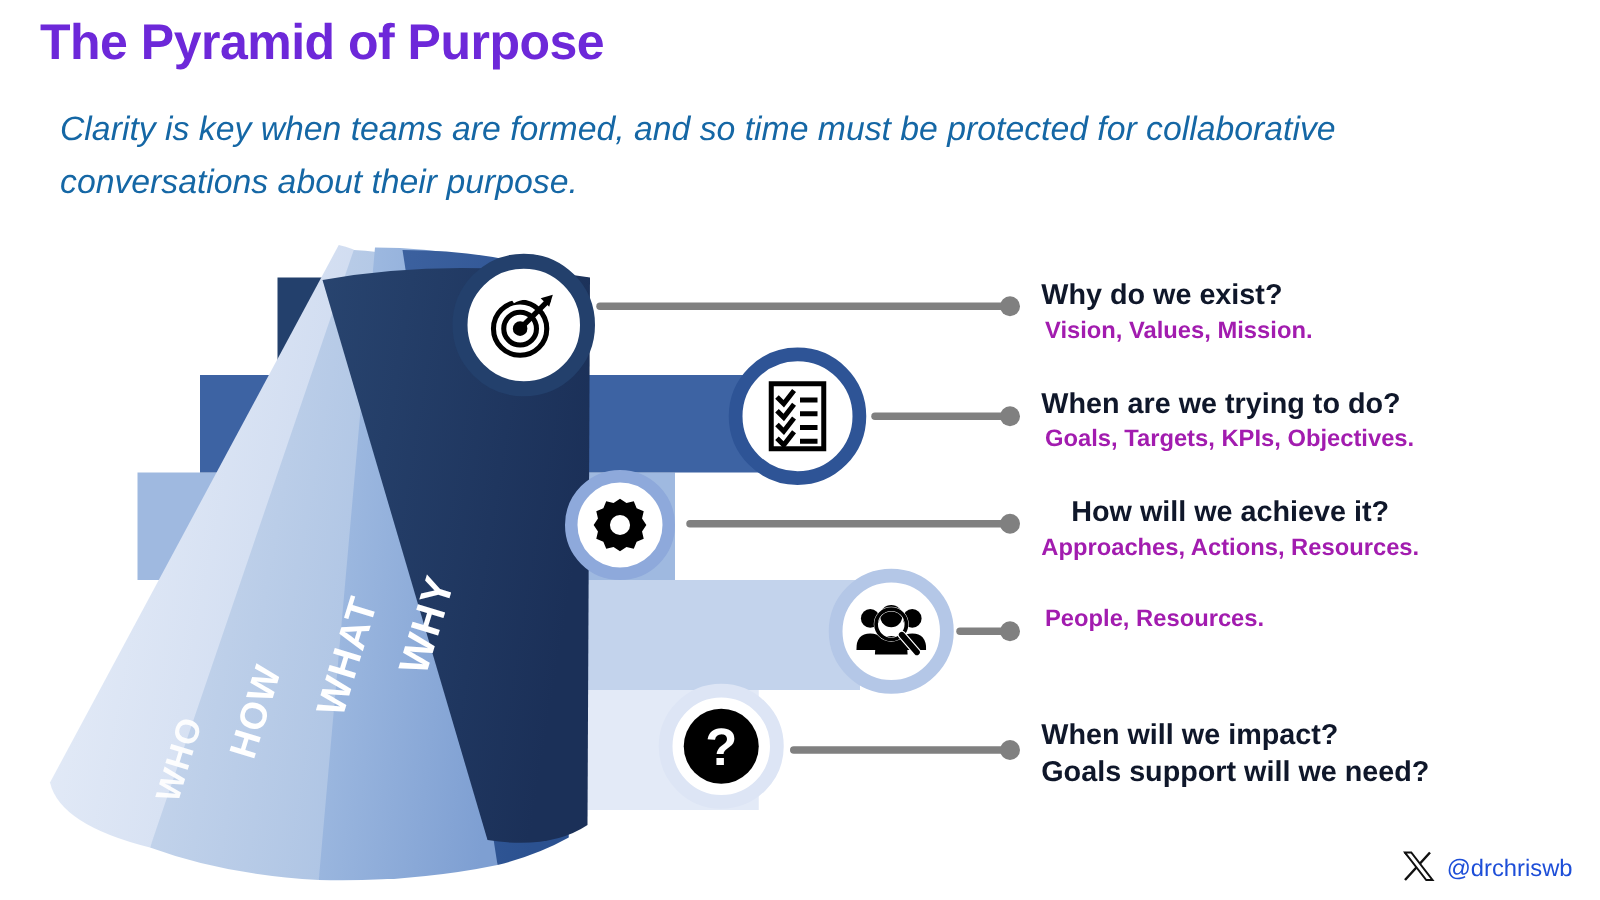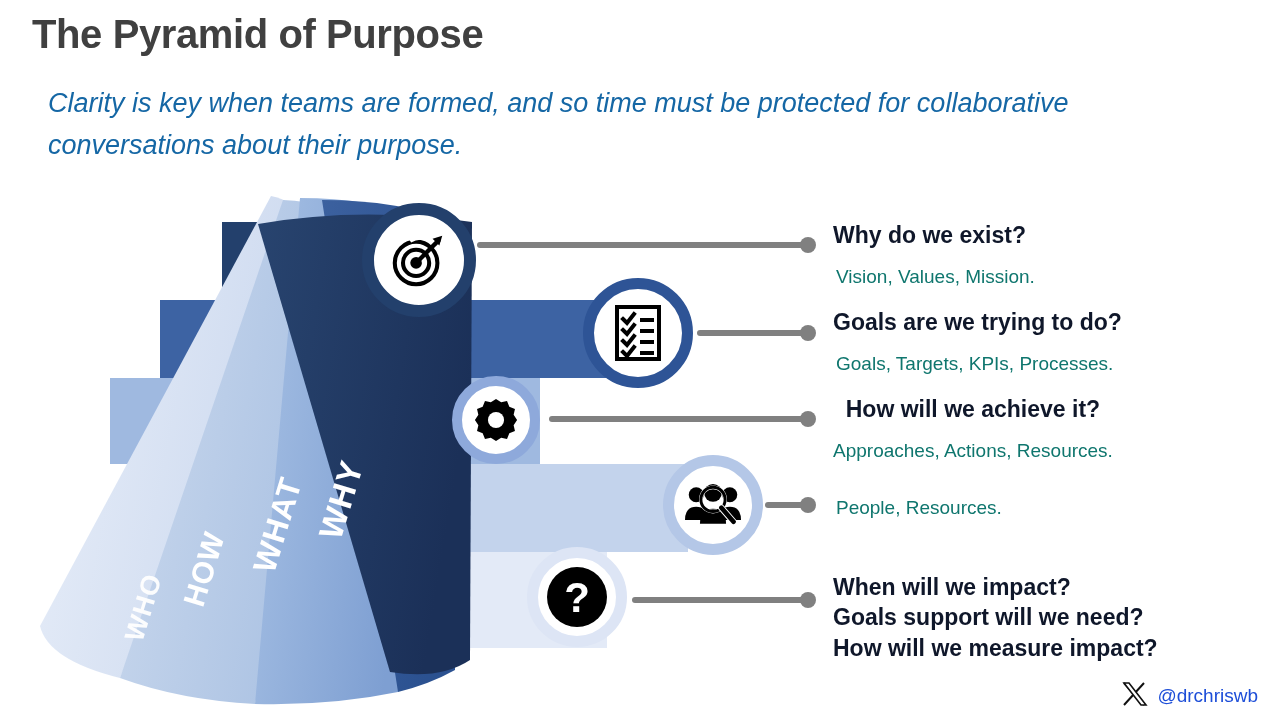--- a/index.html
+++ b/index.html
@@ -22,21 +22,21 @@
     overflow: hidden;
   }
 
   
   #title {
     position: absolute;
     left: 32px;
     top: 12px;
     font-size: 40px;
     font-weight: bold;
-    color: #404040;
+    color: #6d28d9;
     letter-spacing: -0.4px;
     white-space: nowrap;
   }
   #subtitle {
     position: absolute;
     left: 48px;
     top: 83px;
     width: 1130px;
     font-size: 27px;
     font-style: italic;
@@ -70,24 +70,24 @@
   .qblock { position: absolute; }
   .qhead {
     font-size: 23px;
     font-weight: bold;
     color: #0f172a;
     line-height: 1.32;
     white-space: nowrap;
   }
   .qsub {
     font-size: 19px;
-    font-weight: 400;
-    color: #0f766e;
+    font-weight: 700;
+    color: #a21caf;
     line-height: 1.35;
-    margin-top: 14px;
+    margin-top: 2px;
     margin-left: 3px;
     white-space: nowrap;
   }
 
   
   #handle {
     position: absolute;
     right: 22px;
     bottom: 9px;
     display: flex;
@@ -252,37 +252,36 @@
       </svg>
     </span>
   </div>
 
   <div class="qblock" style="left:833px; top:220px;">
     <div class="qhead">Why do we exist?</div>
     <div class="qsub">Vision, Values, Mission.</div>
   </div>
 
   <div class="qblock" style="left:833px; top:307px;">
-    <div class="qhead">Goals are we trying to do?</div>
-    <div class="qsub">Goals, Targets, KPIs, Processes.</div>
+    <div class="qhead">When are we trying to do?</div>
+    <div class="qsub">Goals, Targets, KPIs, Objectives.</div>
   </div>
 
   <div class="qblock" style="left:833px; top:394px;text-align:center;">
     <div class="qhead">How will we achieve it?</div>
     <div class="qsub" style="margin-left:0px;">Approaches, Actions, Resources.</div>
   </div>
 
   <div class="qblock" style="left:833px; top:481px;">
     <div class="qsub">People, Resources.</div>
   </div>
 
   <div class="qblock" style="left:833px; top:572px;">
     <div class="qhead">When will we impact?</div>
     <div class="qhead">Goals support will we need?</div>
-    <div class="qhead">How will we measure impact?</div>
   </div>
 
   <div id="handle">
     <span>
       <svg width="26" height="26" viewBox="0 0 26 26">
         <path d="M2 2 L22 24 M22 2 L2 24" stroke="#111" stroke-width="2" fill="none"></path>
         <path d="M2 2 L7 2 L24 24 L19 24 Z" fill="#ffffff" stroke="#111" stroke-width="1.6"></path>
       </svg>
     </span>
     <span id="handle-text">@drchriswb</span>

